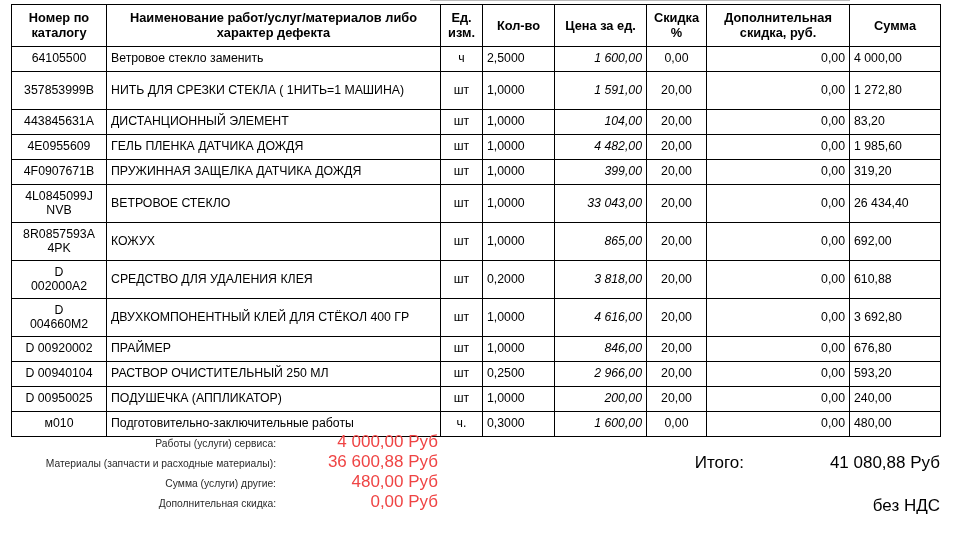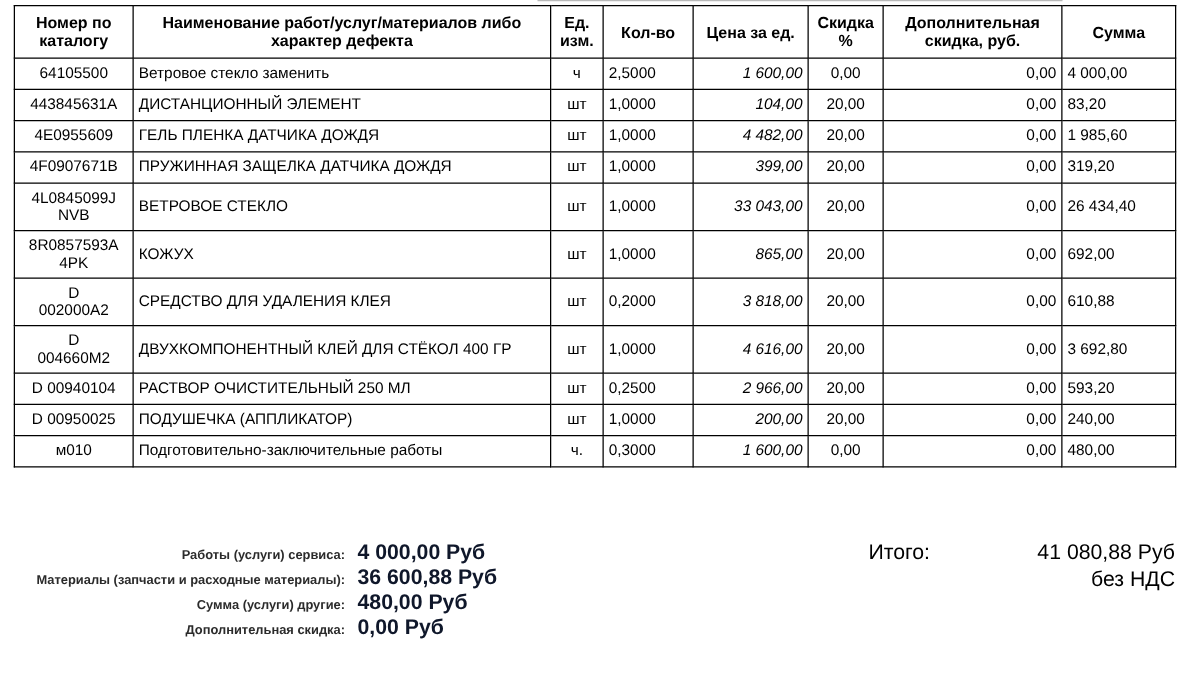--- a/index.html
+++ b/index.html
@@ -89,53 +89,54 @@
     left: 0px;
     top: 432px;
     width: 960px;
     height: 100px;
   }
   .sum-left {
     position: absolute;
     left: 8px;
     top: 0px;
     width: 430px;
-    font-weight: bold;
   }
   .sum-row {
     display: flex;
     align-items: baseline;
     justify-content: flex-end;
     height: 20px;
   }
   .sum-label {
     font-size: 10.3px;
     color: #2b2b2b;
     text-align: right;
     white-space: nowrap;
     padding-right: 10px;
   }
   .sum-value {
     font-size: 17px;
+    text-align: right;
     width: 152px;
     white-space: nowrap;
-    color: #0f172a;
+    color: #ef4444;
   }
 
   .sum-right {
     position: absolute;
     left: 620px;
     top: 0px;
     width: 320px;
   }
   .total-row {
     display: flex;
     align-items: baseline;
     justify-content: flex-end;
     height: 22px;
+    margin-top: 21px;
   }
   .total-label {
     font-size: 17px;
     text-align: right;
     padding-right: 36px;
     white-space: nowrap;
   }
   .total-value {
     font-size: 17px;
     text-align: right;
@@ -184,20 +185,30 @@
           <tr>
             <td class="cell-code">64105500</td>
             <td class="cell-name">Ветровое стекло заменить</td>
             <td class="cell-unit">ч</td>
             <td class="cell-qty">2,5000</td>
             <td class="cell-price">1 600,00</td>
             <td class="cell-disc">0,00</td>
             <td class="cell-adisc">0,00</td>
             <td class="cell-sum">4 000,00</td>
           </tr>
+          <tr class="tall">
+            <td class="cell-code">357853999B</td>
+            <td class="cell-name">НИТЬ ДЛЯ СРЕЗКИ СТЕКЛА ( 1НИТЬ=1 МАШИНА)</td>
+            <td class="cell-unit">шт</td>
+            <td class="cell-qty">1,0000</td>
+            <td class="cell-price">1 591,00</td>
+            <td class="cell-disc">20,00</td>
+            <td class="cell-adisc">0,00</td>
+            <td class="cell-sum">1 272,80</td>
+          </tr>
           <tr>
             <td class="cell-code">443845631A</td>
             <td class="cell-name">ДИСТАНЦИОННЫЙ ЭЛЕМЕНТ</td>
             <td class="cell-unit">шт</td>
             <td class="cell-qty">1,0000</td>
             <td class="cell-price">104,00</td>
             <td class="cell-disc">20,00</td>
             <td class="cell-adisc">0,00</td>
             <td class="cell-sum">83,20</td>
           </tr>
@@ -257,20 +268,30 @@
           <tr class="tall">
             <td class="cell-code">D
 004660M2</td>
             <td class="cell-name">ДВУХКОМПОНЕНТНЫЙ КЛЕЙ ДЛЯ СТЁКОЛ 400 ГР</td>
             <td class="cell-unit">шт</td>
             <td class="cell-qty">1,0000</td>
             <td class="cell-price">4 616,00</td>
             <td class="cell-disc">20,00</td>
             <td class="cell-adisc">0,00</td>
             <td class="cell-sum">3 692,80</td>
+          </tr>
+          <tr>
+            <td class="cell-code">D  00920002</td>
+            <td class="cell-name">ПРАЙМЕР</td>
+            <td class="cell-unit">шт</td>
+            <td class="cell-qty">1,0000</td>
+            <td class="cell-price">846,00</td>
+            <td class="cell-disc">20,00</td>
+            <td class="cell-adisc">0,00</td>
+            <td class="cell-sum">676,80</td>
           </tr>
           <tr>
             <td class="cell-code">D  00940104</td>
             <td class="cell-name">РАСТВОР ОЧИСТИТЕЛЬНЫЙ 250 МЛ</td>
             <td class="cell-unit">шт</td>
             <td class="cell-qty">0,2500</td>
             <td class="cell-price">2 966,00</td>
             <td class="cell-disc">20,00</td>
             <td class="cell-adisc">0,00</td>
             <td class="cell-sum">593,20</td>

